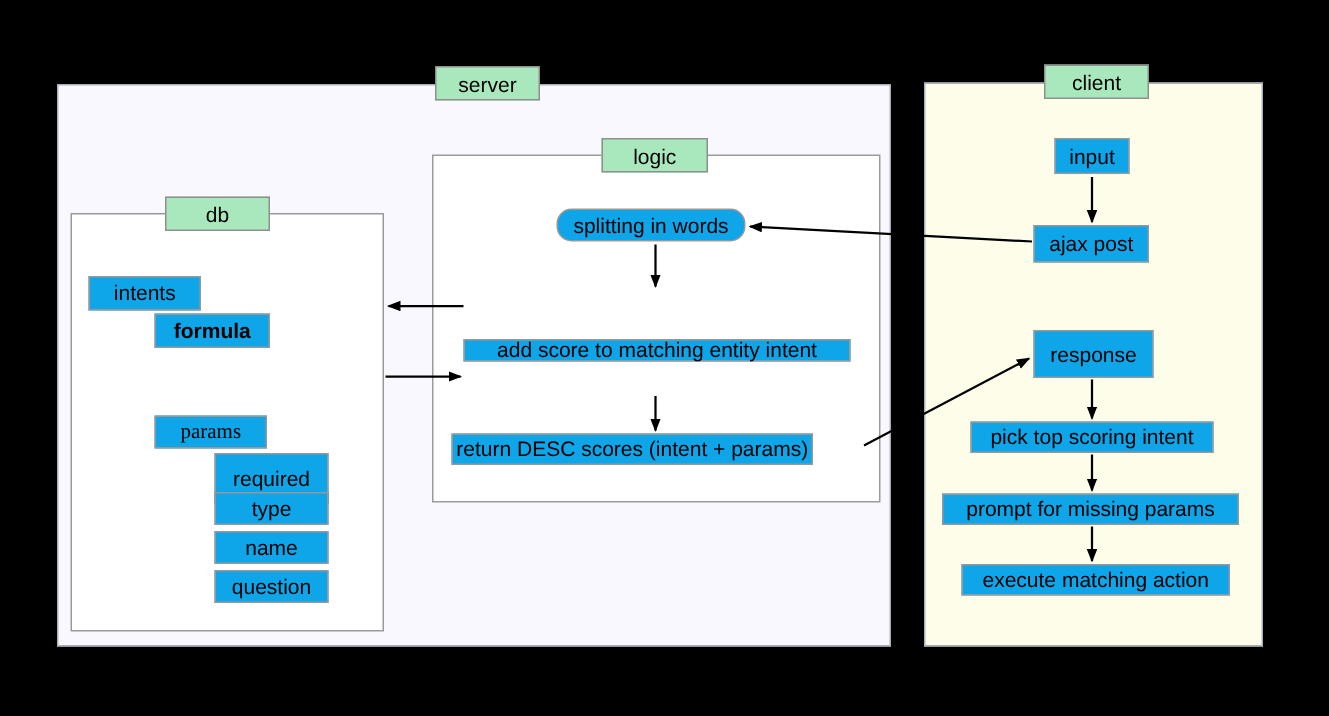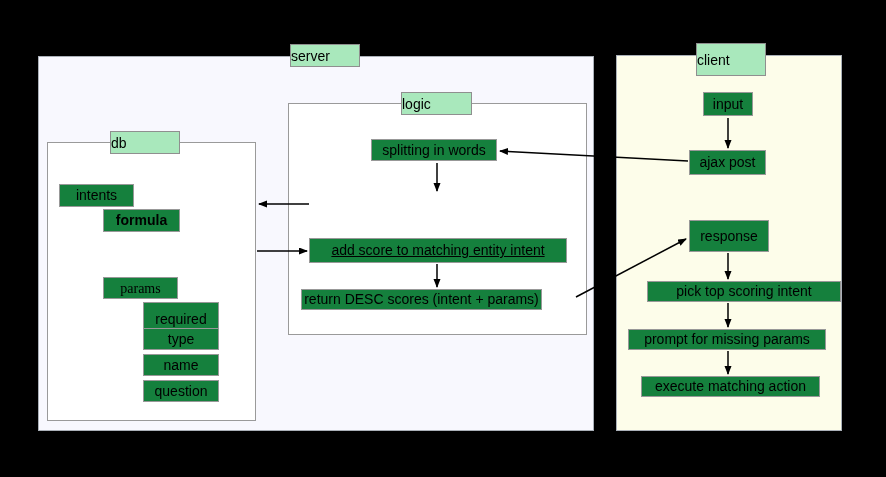--- a/index.html
+++ b/index.html
@@ -30,26 +30,27 @@
   }
   .group-label {
     position: absolute;
     box-sizing: border-box;
     background: #a9e8bc;
     border: 1px solid #8f8f8f;
     color: #000000;
     font-size: 14px;
     display: flex;
     align-items: center;
+    justify-content: center;
     z-index: 5;
   }
   .node {
     position: absolute;
     box-sizing: border-box;
-    background: #15803d;
+    background: #0ea5e9;
     border: 1px solid #989898;
     color: #000000;
     font-size: 14px;
     line-height: 17px;
     display: flex;
     align-items: center;
     justify-content: center;
     text-align: center;
     white-space: nowrap;
     z-index: 4;
@@ -73,21 +74,21 @@
 <body>
 
 <div id="canvas">
 
   <div class="container server" style="left:38px; top:56px; width:556px; height:375px;"></div>
   <div class="group-label" style="left:290px; top:44px; width:70px; height:23px;">
     <span>server</span>
   </div>
 
   <div class="container client" style="left:616px; top:55px; width:226px; height:376px;"></div>
-  <div class="group-label" style="left:696px; top:43px; width:70px; height:33px;">
+  <div class="group-label" style="left:696px; top:43px; width:70px; height:23px;">
     <span>client</span>
   </div>
 
   <div class="panel" style="left:47px; top:142px; width:209px; height:279px;"></div>
   <div class="group-label" style="left:110px; top:131px; width:70px; height:23px;">
     <span>db</span>
   </div>
 
   <div class="node" style="left:59px; top:184px; width:75px; height:23px;">
       <span>intents</span>
@@ -109,40 +110,40 @@
     </div>
   <div class="node" style="left:143px; top:380px; width:76px; height:22px;">
       <span>question</span>
     </div>
 
   <div class="panel" style="left:288px; top:103px; width:299px; height:232px;"></div>
   <div class="group-label" style="left:401px; top:92px; width:71px; height:23px;">
     <span>logic</span>
   </div>
 
-  <div class="node" style="left:371px; top:139px; width:126px; height:22px;">
+  <div class="node" style="left:371px; top:139px; width:126px; height:22px;border-radius:10px;">
       <span>splitting in words</span>
     </div>
-  <div class="node" style="left:309px; top:238px; width:258px; height:25px;text-decoration:underline;">
+  <div class="node" style="left:309px; top:226px; width:258px; height:15px;">
       <span>add score to matching entity intent</span>
     </div>
   <div class="node" style="left:301px; top:289px; width:241px; height:21px;">
       <span>return DESC scores (intent + params)</span>
     </div>
 
   <div class="node" style="left:703px; top:92px; width:50px; height:24px;">
       <span>input</span>
     </div>
   <div class="node" style="left:689px; top:220px; width:80px; height:32px;">
       <span>response</span>
     </div>
   <div class="node" style="left:689px; top:150px; width:77px; height:25px;">
       <span>ajax post</span>
     </div>
-  <div class="node" style="left:647px; top:281px; width:194px; height:21px;">
+  <div class="node" style="left:647px; top:281px; width:162px; height:21px;">
       <span>pick top scoring intent</span>
     </div>
   <div class="node" style="left:628px; top:329px; width:198px; height:21px;">
       <span>prompt for missing params</span>
     </div>
   <div class="node" style="left:641px; top:376px; width:179px; height:21px;">
       <span>execute matching action</span>
     </div>
 
   <svg id="connector-layer" viewBox="0 0 886 477" xmlns="http://www.w3.org/2000/svg">

